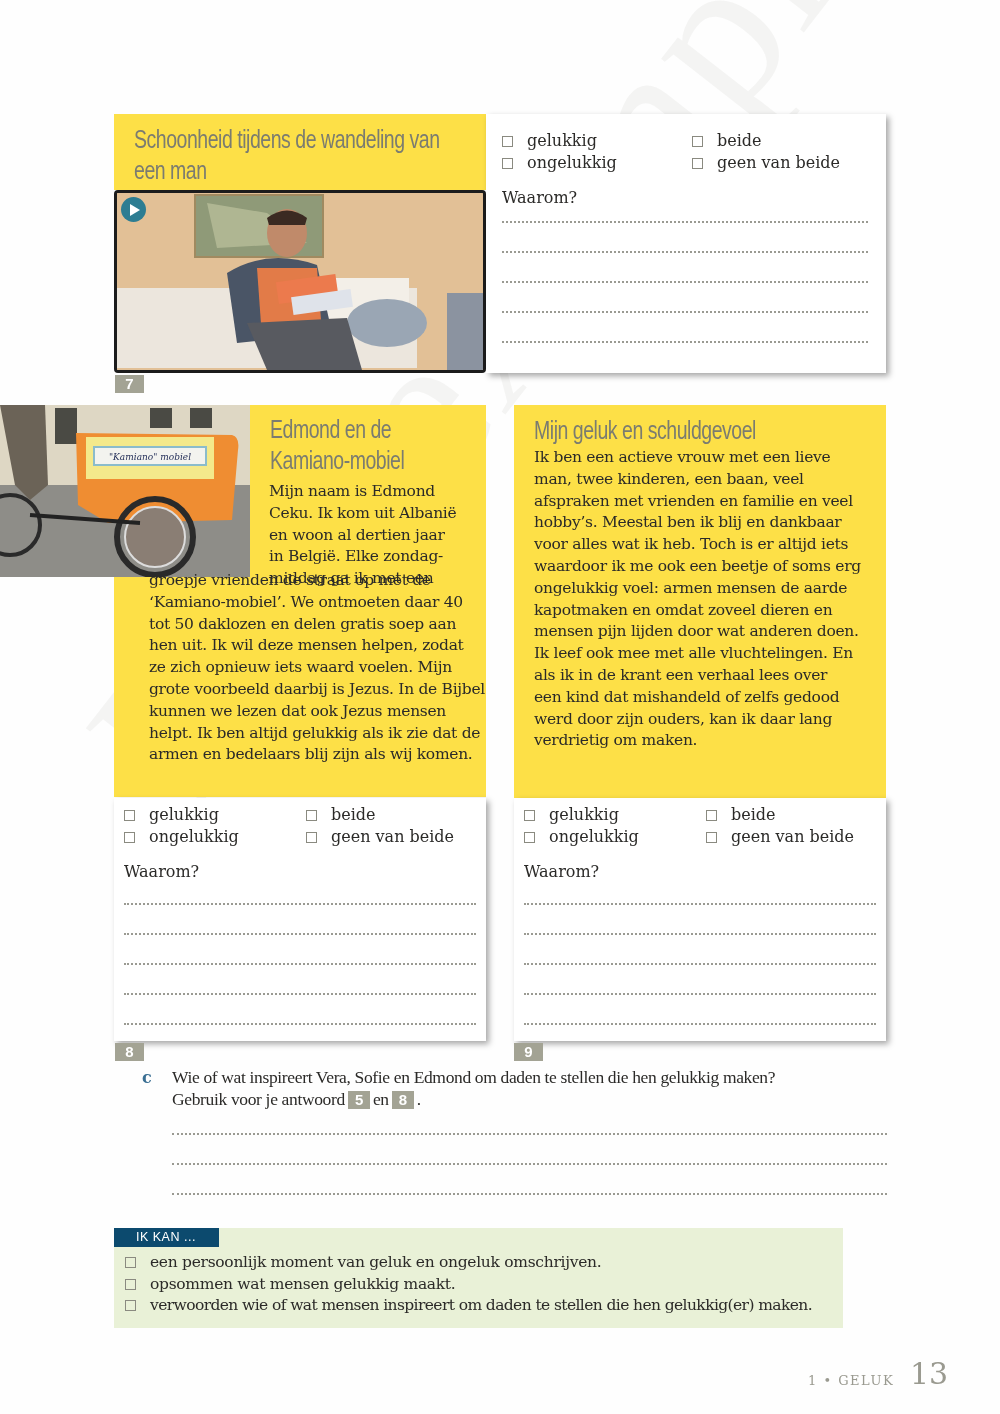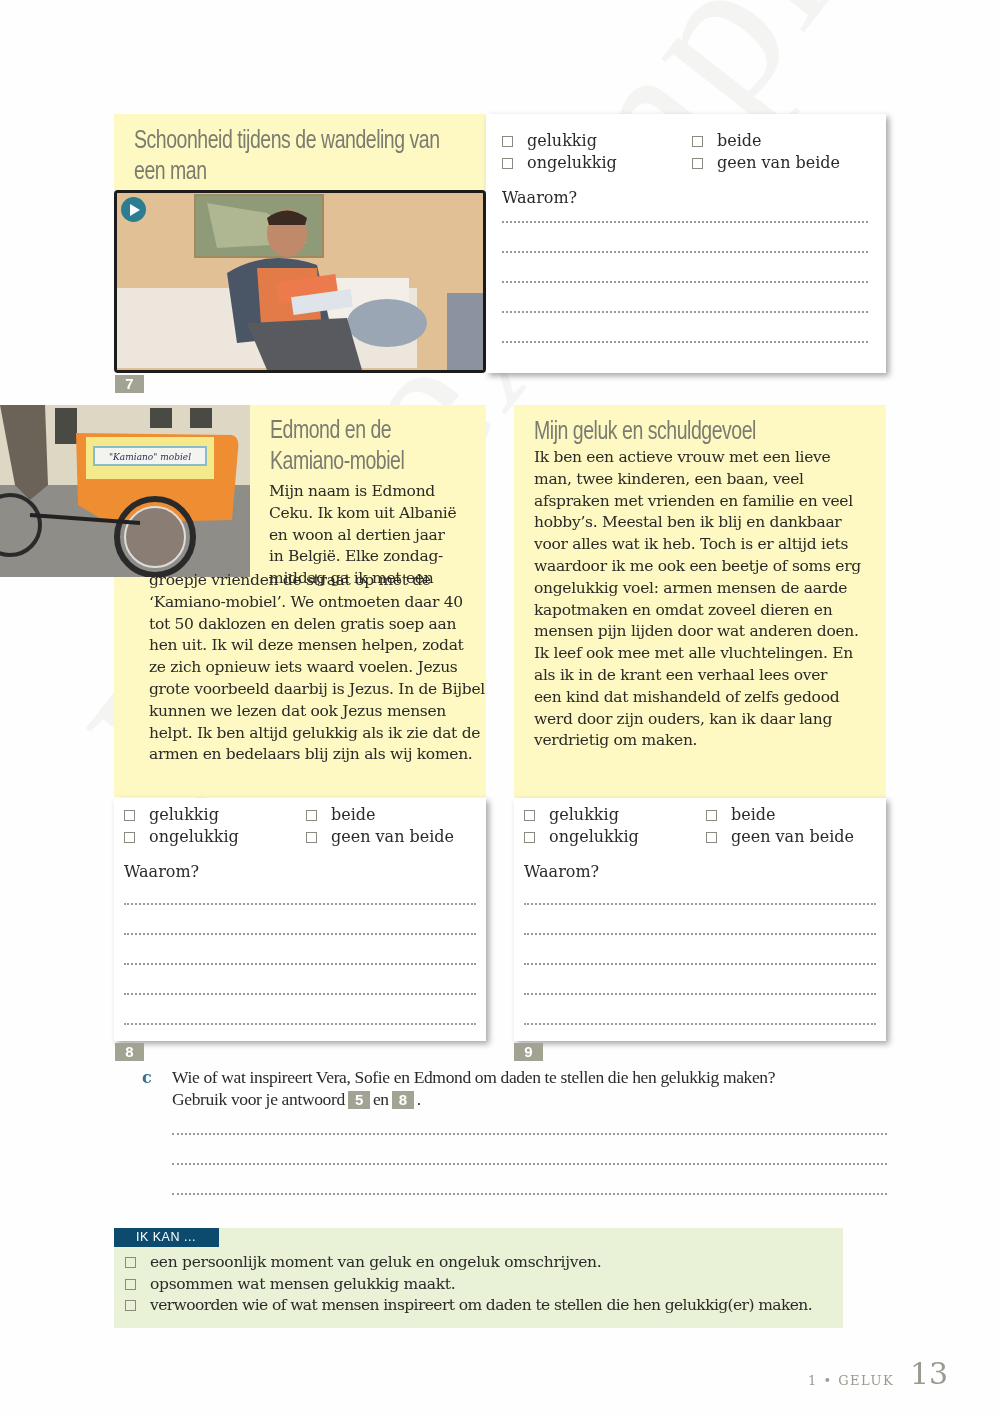--- a/index.html
+++ b/index.html
@@ -1,19 +1,19 @@
 <!DOCTYPE html>
 <html><head>
 <meta charset="utf-8">
 <style>
   * { box-sizing: border-box; margin: 0; padding: 0; }
   body { width: 1000px; height: 1414px; background: #fefefe; position: relative; overflow: hidden; font-family: "DejaVu Serif", serif; color: #2b2a28; }
   .watermark { position: absolute; left: 40px; top: 700px; font-family: "Liberation Serif", serif; font-size: 210px; color: rgba(200,200,195,0.18); transform: rotate(-52deg); transform-origin: left top; white-space: nowrap; pointer-events: none; letter-spacing: 4px; }
   .abs { position: absolute; }
-  .grey-panel { background: #fef9c3; }
+  .grey-panel { background: #fde047; }
   .white-card { background: #fff; box-shadow: 3px 3px 6px rgba(0,0,0,0.35); }
   .heading { font-family: "Liberation Sans", sans-serif; font-stretch: condensed; color: #7b7c70; font-size: 25px; line-height: 31px; letter-spacing: -0.6px; transform: scaleX(0.78); transform-origin: left top; white-space: nowrap; }
   .body-text { font-family: "DejaVu Serif", serif; font-size: 15.5px; line-height: 21.8px; color: #2b2a28; letter-spacing: -0.3px; }
   .badge { background: #a3a394; color: #fff; font-family: "Liberation Sans", sans-serif; font-weight: bold; font-size: 15px; text-align: center; line-height: 18px; width: 29px; height: 18px; }
   .opt-grid { display: grid; grid-template-columns: 190px 190px; row-gap: 0; font-size: 16px; line-height: 22px; }
   .opt { display: flex; align-items: center; gap: 14px; }
   .cb { width: 11px; height: 11px; border: 1.5px solid #8a8a80; display: inline-block; flex-shrink: 0; }
   .why { font-size: 16px; margin-top: 14px; }
   .dotline { height: 1px; border-bottom: 2px dotted #9a9a92; }
   .video { border: 3px solid #1c1c1c; border-radius: 4px; overflow: hidden; background: linear-gradient(90deg, #e9c79a 0%, #d9b48a 40%, #c8a07a 100%); }
@@ -115,21 +115,21 @@
   <div>Ceku. Ik kom uit Albanië</div>
   <div>en woon al dertien jaar</div>
   <div>in België. Elke zondag-</div>
   <div>middag ga ik met een</div>
 </div>
 <div class="abs body-text" style="left:134px; top:570px; width:350px;margin-left:15px;">
   <div>groepje vrienden de straat op met de</div>
   <div>‘Kamiano-mobiel’. We ontmoeten daar 40</div>
   <div>tot 50 daklozen en delen gratis soep aan</div>
   <div>hen uit. Ik wil deze mensen helpen, zodat</div>
-  <div>ze zich opnieuw iets waard voelen. Jezus</div>
+  <div>ze zich opnieuw iets waard voelen. Mijn</div>
   <div>grote voorbeeld daarbij is Jezus. In de Bijbel</div>
   <div>kunnen we lezen dat ook Jezus mensen</div>
   <div>helpt. Ik ben altijd gelukkig als ik zie dat de</div>
   <div>armen en bedelaars blij zijn als wij komen.</div>
 </div>
 <div class="abs white-card" style="left:114px; top:798px; width:372px; height:243px; padding:6px 10px 0 10px;">
   <div class="opt-grid" style="grid-template-columns: 182px 182px;">
     <label class="opt">
         <span class="cb"></span>
         <span>gelukkig</span>

